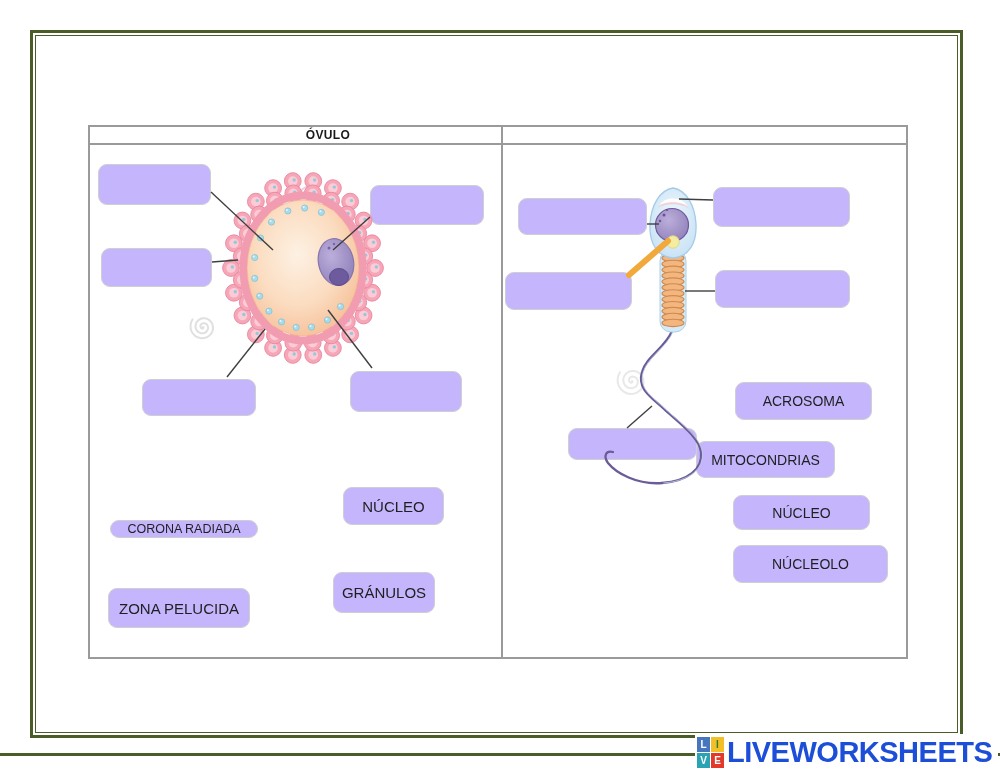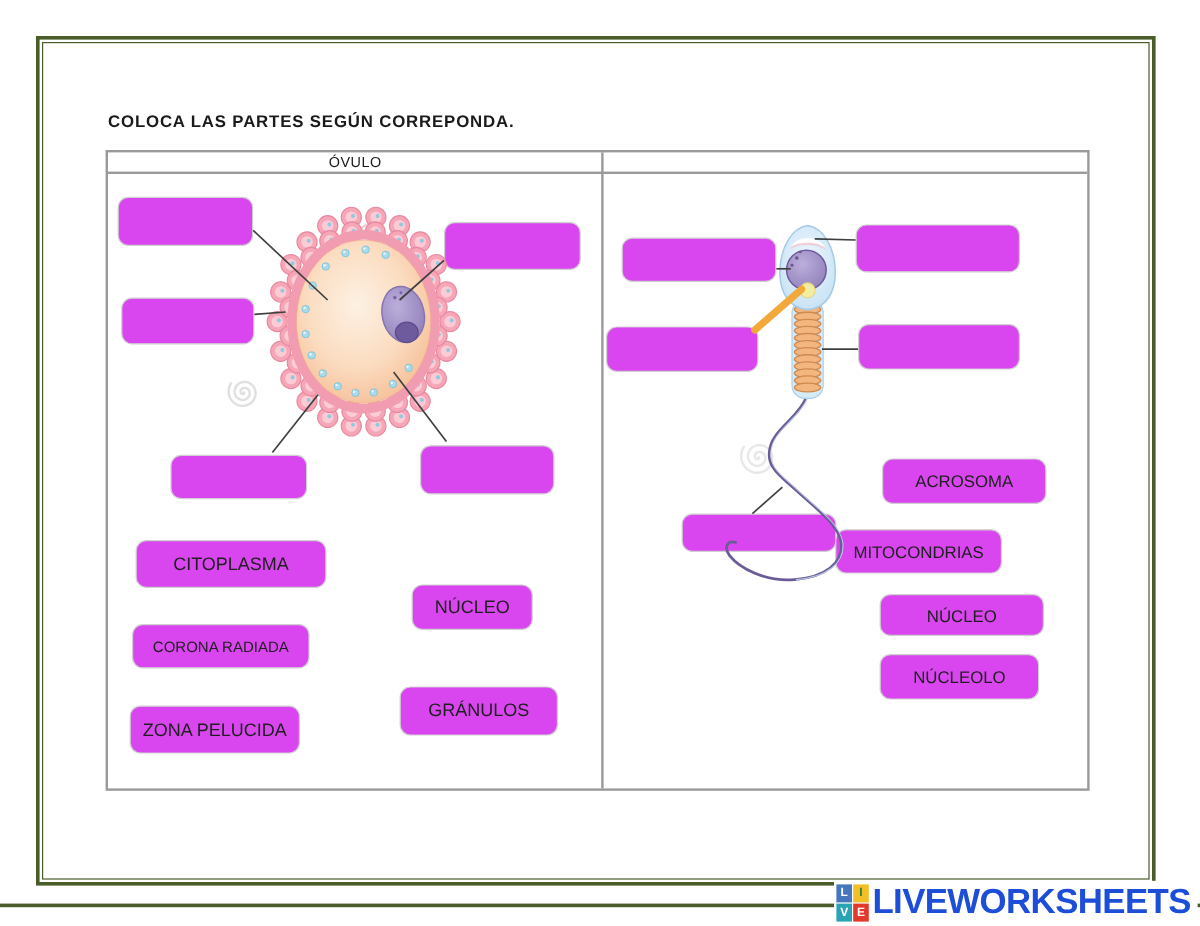--- a/index.html
+++ b/index.html
@@ -11,26 +11,26 @@
   .frame-inner{position:absolute;inset:2px;border:1px solid #4a5c28;}
 
   .bottom-rule{position:absolute;left:0;top:753px;width:1000px;height:3px;background:#4a5c28;}
 
   .title{position:absolute;left:90px;top:93px;font-size:14px;font-weight:bold;letter-spacing:.7px;}
 
   
   .wtable{position:absolute;left:88px;top:125px;width:816px;height:530px;border:2px solid #9a9a9a;}
   .col-divider{position:absolute;left:411px;top:0;bottom:0;width:2px;background:#9a9a9a;}
   .thead{position:absolute;left:0;right:0;top:0;height:16px;border-bottom:2px solid #9a9a9a;display:flex;}
-  .th{display:flex;align-items:center;justify-content:center;font-size:12px;font-weight:normal;letter-spacing:.4px;}
+  .th{display:flex;align-items:center;justify-content:center;font-size:12px;font-weight:bold;letter-spacing:.4px;margin-left:32px;}
   .th-left{width:412px;}
   .th-right{flex:1;}
 
   
-  .slot,.chip{position:absolute;background:#d946ef;border:1px solid #cfcfcf;border-radius:9px;box-sizing:border-box;}
+  .slot,.chip{position:absolute;background:#c4b5fd;border:1px solid #cfcfcf;border-radius:9px;box-sizing:border-box;}
   .chip{display:flex;align-items:center;justify-content:center;font-size:15px;color:#1f1f1f;}
   .chip.small{font-size:12.5px;}
   .chip.mid{font-size:14px;}
 
   
   #diagram{position:absolute;left:0;top:0;width:1000px;height:772px;pointer-events:none;}
 
   
   .logo{position:absolute;left:695px;top:734px;height:37px;display:flex;align-items:center;background:#ffffff;padding:0 6px 0 2px;z-index:5;}
   .logo-icon{width:27px;height:32px;display:grid;grid-template-columns:13px 13px;grid-template-rows:15px 15px;gap:1px;margin-right:3px;}
@@ -43,51 +43,49 @@
 </style>
 </head>
 <body>
 
 <div id="page">
 
   <div class="frame">
     <div class="frame-inner"></div>
   </div>
 
-  <div class="title">COLOCA LAS PARTES SEGÚN CORREPONDA.</div>
 
   <div class="wtable">
     <div class="thead">
       <div class="th th-left">ÓVULO</div>
     </div>
     <div class="col-divider"></div>
   </div>
 
   <div class="slot" style="left:98px;top:164px;width:113px;height:41px;"></div>
   <div class="slot" style="left:370px;top:185px;width:114px;height:40px;"></div>
   <div class="slot" style="left:101px;top:248px;width:111px;height:39px;"></div>
   <div class="slot" style="left:142px;top:379px;width:114px;height:37px;"></div>
   <div class="slot" style="left:350px;top:371px;width:112px;height:41px;"></div>
 
-  <div class="chip" style="left:113px;top:450px;width:159px;height:40px;">CITOPLASMA</div>
-  <div class="chip small" style="left:110px;top:520px;width:148px;height:37px;text-align:center;">CORONA RADIADA</div>
+  <div class="chip small" style="left:110px;top:520px;width:148px;height:18px;text-align:center;">CORONA RADIADA</div>
   <div class="chip" style="left:108px;top:588px;width:142px;height:40px;">ZONA PELUCIDA</div>
   <div class="chip" style="left:343px;top:487px;width:101px;height:38px;">NÚCLEO</div>
-  <div class="chip" style="left:333px;top:572px;width:132px;height:41px;">GRÁNULOS</div>
+  <div class="chip" style="left:333px;top:572px;width:102px;height:41px;">GRÁNULOS</div>
 
   <div class="slot" style="left:518px;top:198px;width:129px;height:37px;"></div>
   <div class="slot" style="left:713px;top:187px;width:137px;height:40px;"></div>
   <div class="slot" style="left:505px;top:272px;width:127px;height:38px;"></div>
   <div class="slot" style="left:715px;top:270px;width:135px;height:38px;"></div>
   <div class="slot" style="left:568px;top:428px;width:129px;height:32px;"></div>
 
   <div class="chip mid" style="left:735px;top:382px;width:137px;height:38px;">ACROSOMA</div>
   <div class="chip mid" style="left:696px;top:441px;width:139px;height:37px;">MITOCONDRIAS</div>
   <div class="chip mid" style="left:733px;top:495px;width:137px;height:35px;">NÚCLEO</div>
-  <div class="chip mid" style="left:733px;top:545px;width:133px;height:38px;">NÚCLEOLO</div>
+  <div class="chip mid" style="left:733px;top:545px;width:155px;height:38px;">NÚCLEOLO</div>
 
   <svg id="diagram" viewBox="0 0 1000 772" xmlns="http://www.w3.org/2000/svg">
     <defs>
       <radialGradient id="cyto" cx="45%" cy="40%" r="68%">
         <stop offset="0" stop-color="#fdf1e3"></stop>
         <stop offset="0.55" stop-color="#fbdcc0"></stop>
         <stop offset="1" stop-color="#f5bb92"></stop>
       </radialGradient>
       <radialGradient id="nuc" cx="40%" cy="35%" r="75%">
         <stop offset="0" stop-color="#bcaedb"></stop>

